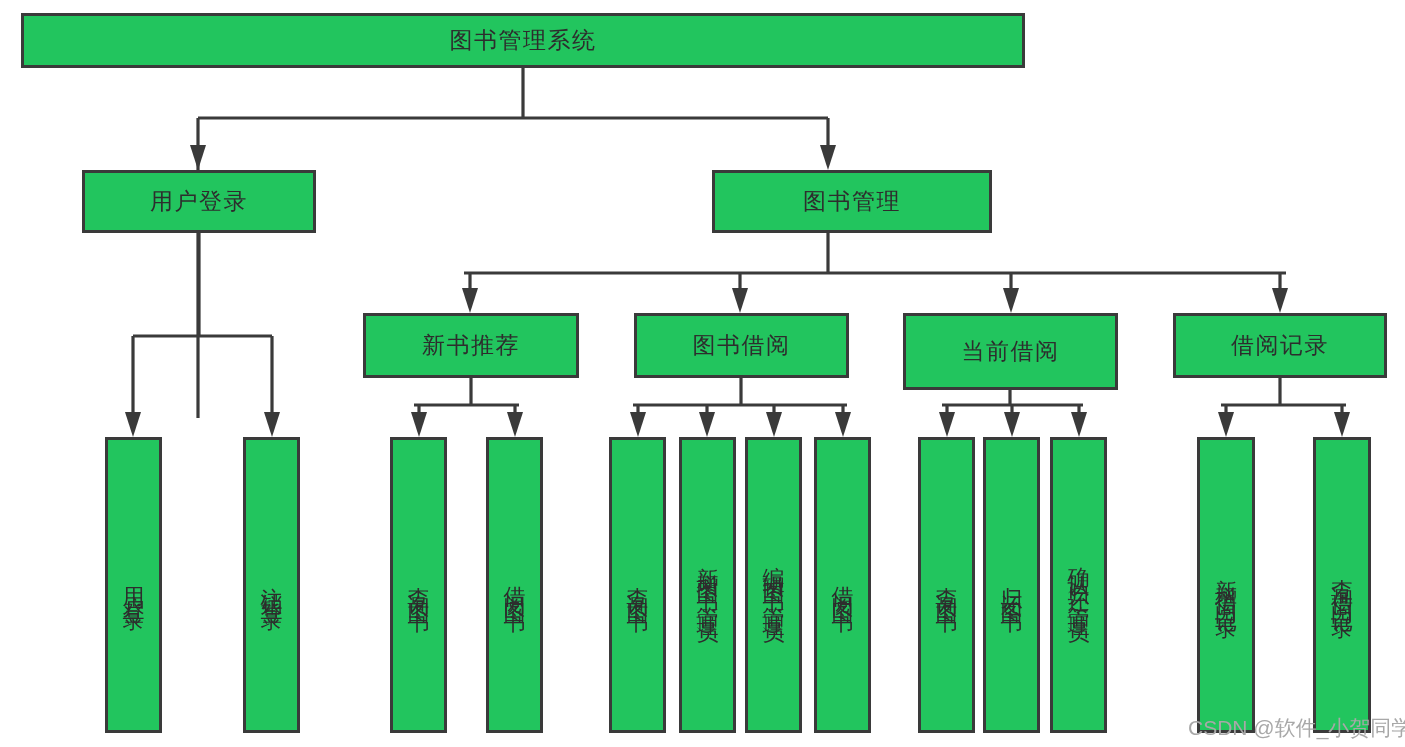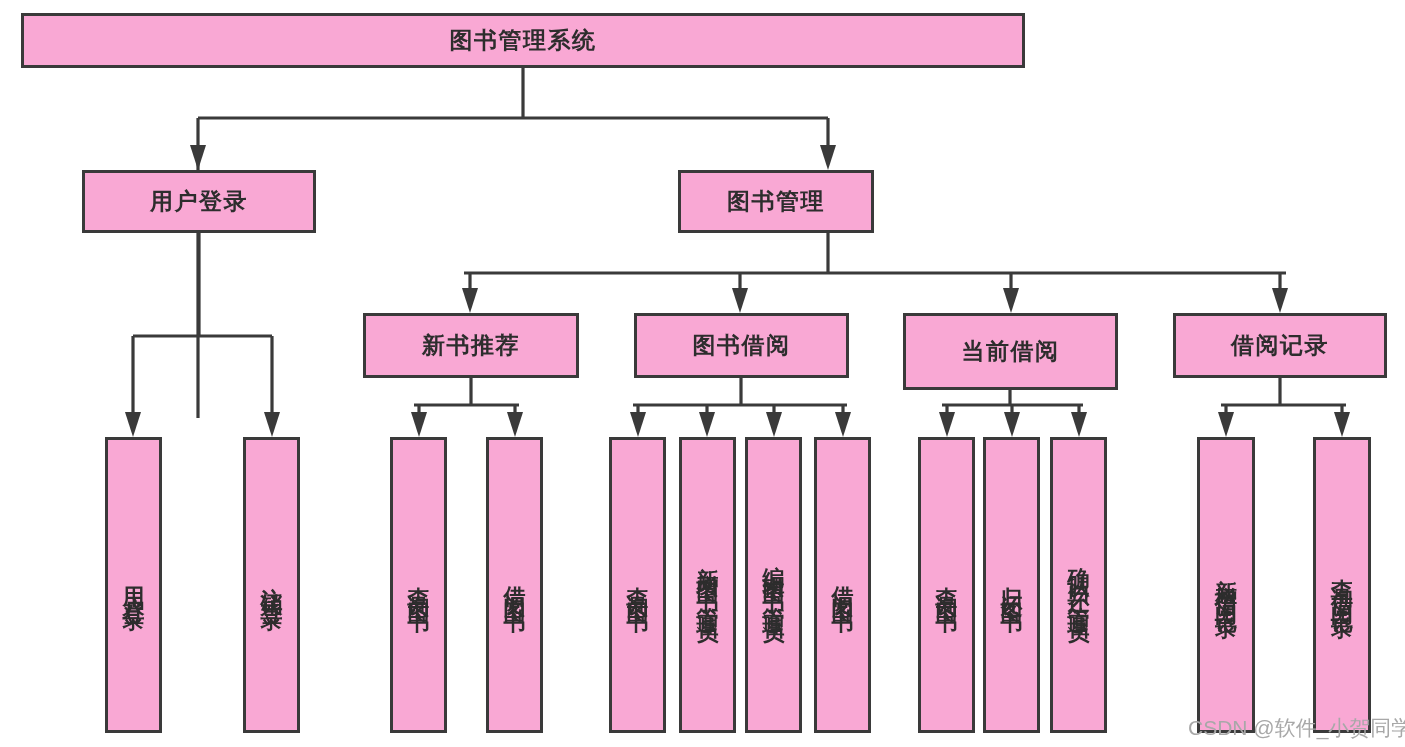--- a/index.html
+++ b/index.html
@@ -11,25 +11,24 @@
   html,body{margin:0;padding:0;background:var(--bg-color);}
   .canvas{
     position:relative;width:1405px;height:747px;overflow:hidden;
     background:var(--bg-color);
     font-family:"Liberation Sans","DejaVu Sans",sans-serif;
   }
   .connector{position:absolute;left:0;top:0;}
   .connector path{stroke:var(--line-color);stroke-width:3.2;fill:none;}
   .connector .arrowhead{fill:var(--line-color);}
   .box{
-    position:absolute;box-sizing:border-box;background:#f9a8d4;
+    position:absolute;box-sizing:border-box;background:#22c55e;
     border:3px solid var(--line-color);
     display:flex;align-items:center;justify-content:center;
     color:var(--text-color);
-    font-weight:bold;
   }
   .box.h{font-size:23px;letter-spacing:1.5px;white-space:nowrap;}
   .box.v{
     writing-mode:vertical-rl;text-orientation:mixed;
     font-size:22px;letter-spacing:8px;line-height:1;
     width:57px;top:437px;height:296px;
   }
   .watermark{
     position:absolute;color:var(--wm-color);font-size:21px;
     white-space:nowrap;z-index:5;
@@ -76,21 +75,21 @@
     <use href="#arrow" x="947" y="437"></use>
     <use href="#arrow" x="1012" y="437"></use>
     <use href="#arrow" x="1079" y="437"></use>
     <use href="#arrow" x="1226" y="437"></use>
     <use href="#arrow" x="1342" y="437"></use>
   </svg>
 
   <div class="box h" style="left:21px;top:13px;width:1004px;height:55px">图书管理系统</div>
 
   <div class="box h" style="left:82px;top:170px;width:234px;height:63px">用户登录</div>
-  <div class="box h" style="left:678px;top:170px;width:196px;height:63px">图书管理</div>
+  <div class="box h" style="left:712px;top:170px;width:280px;height:63px">图书管理</div>
 
   <div class="box h" style="left:634px;top:313px;width:215px;height:65px">图书借阅</div>
   <div class="box h" style="left:363px;top:313px;width:216px;height:65px">新书推荐</div>
   <div class="box h" style="left:903px;top:313px;width:215px;height:77px">当前借阅</div>
   <div class="box h" style="left:1173px;top:313px;width:214px;height:65px">借阅记录</div>
 
   <div class="box v" style="left:105px">用户登录</div>
   <div class="box v" style="left:243px">注销登录</div>
 
   <div class="box v" style="left:390px">查询图书</div>

